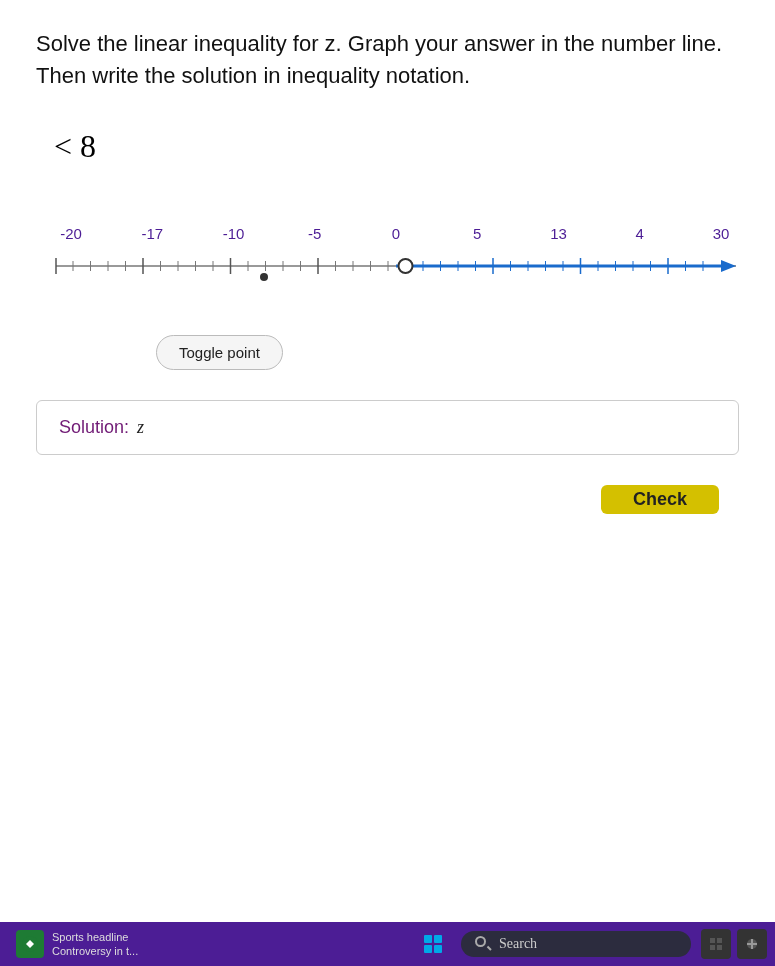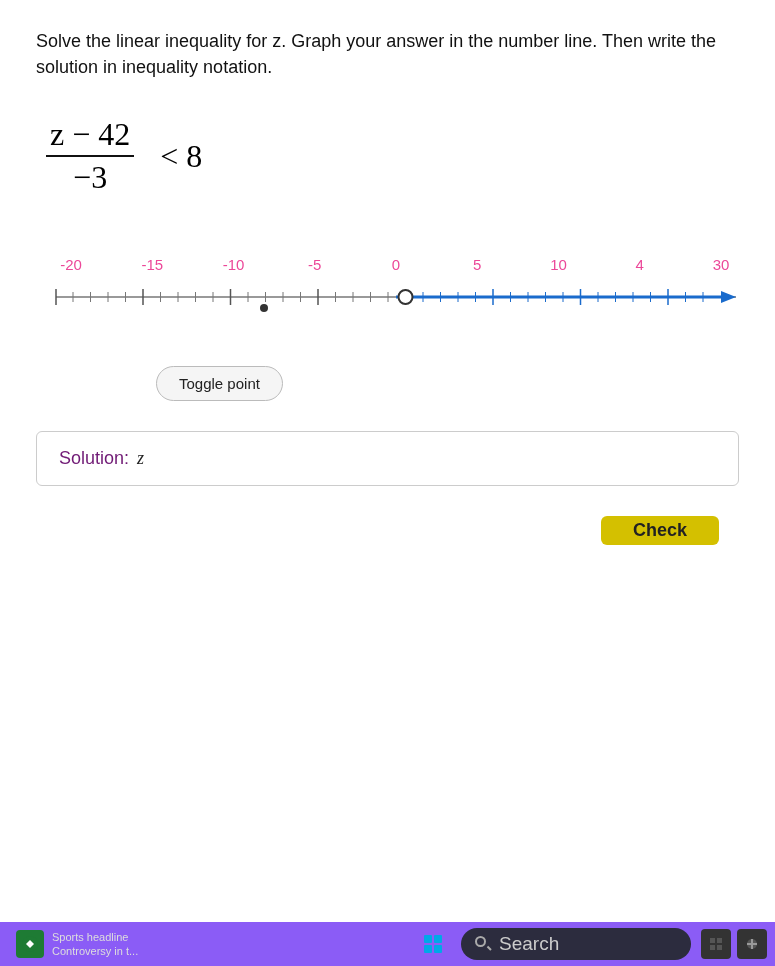--- a/index.html
+++ b/index.html
@@ -12,21 +12,21 @@
       position: relative;
     }
 
     .main-content {
       padding: 28px 36px 20px 36px;
       background: #ffffff;
       min-height: 900px;
     }
 
     .problem-text {
-      font-size: 18px;
+      font-size: 22px;
       line-height: 1.45;
       color: #111;
       margin-bottom: 36px;
       font-family: Arial, sans-serif;
     }
 
     .equation-container {
       margin: 0 0 60px 10px;
       display: flex;
       align-items: center;
@@ -70,21 +70,21 @@
       height: 80px;
       margin: 0 auto;
     }
 
     .number-line-labels {
       display: flex;
       justify-content: space-between;
       width: 700px;
       font-size: 15px;
       font-family: Arial, sans-serif;
-      color: #ec4899;
+      color: #4c1d95;
       margin-bottom: 4px;
       padding: 0 0;
     }
 
     .number-line-label {
       width: 50px;
       text-align: center;
     }
 
     .number-line-svg {
@@ -167,21 +167,21 @@
       cursor: pointer;
     }
 
     
     .taskbar {
       position: absolute;
       bottom: 0;
       left: 0;
       width: 775px;
       height: 44px;
-      background: #8b5cf6;
+      background: #4c1d95;
       display: flex;
       align-items: center;
       padding: 0 8px;
       gap: 10px;
     }
 
     .taskbar-app {
       display: flex;
       align-items: center;
       gap: 8px;
@@ -242,22 +242,22 @@
       background: #2c2c3e;
       border-radius: 18px;
       padding: 5px 14px;
       gap: 8px;
       width: 230px;
       cursor: pointer;
     }
 
     .search-text {
       color: #ccc;
-      font-size: 19px;
-      font-family: Liberation Sans, sans-serif;
+      font-size: 14px;
+      font-family: Liberation Serif, serif;
     }
 
     .taskbar-right {
       display: flex;
       align-items: center;
       gap: 6px;
     }
 
     .taskbar-icon-btn {
       width: 30px;
@@ -273,38 +273,34 @@
 </head>
 <body>
 
 <div class="main-content">
 
   <div class="problem-text">
     <span>Solve the linear inequality for z. Graph your answer in the number line. Then write the solution in inequality notation.</span>
   </div>
 
   <div class="equation-container">
-    <div class="fraction">
-      <div class="numerator">z − 42</div>
-      <div class="denominator">−3</div>
-    </div>
     <span class="inequality-sign">&lt; 8</span>
   </div>
 
   <div class="number-line-container">
     <div class="number-line-wrapper">
       
       <div class="number-line-labels">
         <span class="number-line-label">-20</span>
-        <span class="number-line-label">-15</span>
+        <span class="number-line-label">-17</span>
         <span class="number-line-label">-10</span>
         <span class="number-line-label">-5</span>
         <span class="number-line-label">0</span>
         <span class="number-line-label">5</span>
-        <span class="number-line-label">10</span>
+        <span class="number-line-label">13</span>
         <span class="number-line-label">4</span>
         <span class="number-line-label">30</span>
       </div>
 
       
       <svg class="number-line-svg" viewBox="0 0 700 50" xmlns="http://www.w3.org/2000/svg">
 
         <line x1="10" y1="20" x2="690" y2="20" stroke="#999" stroke-width="2"></line>
 
         <line x1="350" y1="20" x2="675" y2="20" stroke="#1a6bcc" stroke-width="3"></line>

